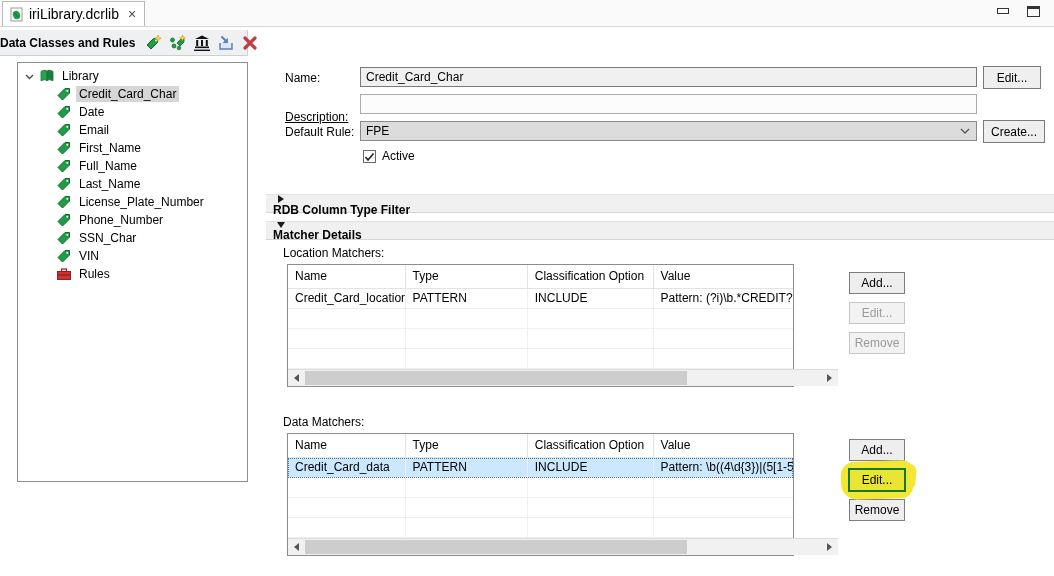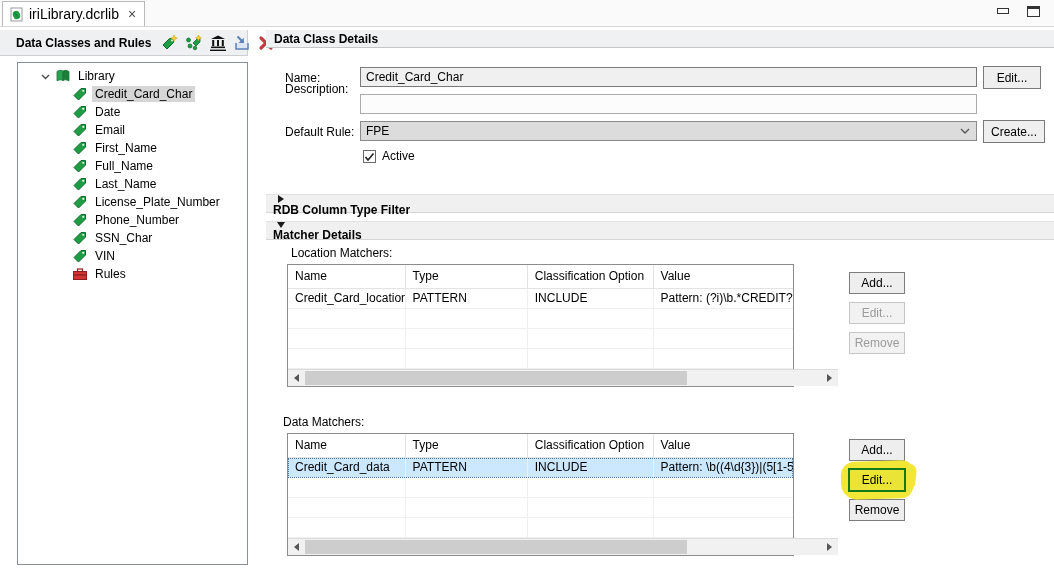--- a/index.html
+++ b/index.html
@@ -18,27 +18,27 @@
   .win-btn.min{left:992px;}
   .win-btn.max{left:1022px;}
   .min-glyph{display:block;width:12px;height:6px;border:1px solid #333;box-sizing:border-box;}
   .max-glyph{position:relative;display:block;width:13px;height:11px;border:1px solid #333;box-sizing:border-box;}
   .max-glyph::before{content:"";position:absolute;left:0;top:0;right:0;height:2px;background:#333;}
 
   
   .toolbar{position:absolute;left:0;top:30px;width:248px;height:26px;background:#eef0f1;
            border-bottom:1px solid #ccd0d3;border-right:1px solid #ccd0d3;box-sizing:border-box;
            display:flex;align-items:center;}
-  .toolbar-title{font-weight:bold;margin-left:16px;white-space:nowrap;}
+  .toolbar-title{font-weight:bold;margin-left:0;white-space:nowrap;}
   .tb-icons{display:flex;align-items:center;gap:6px;margin-left:10px;}
   .tb-icons svg{display:block;cursor:pointer;}
 
   
-  .tree-panel{position:absolute;left:17px;top:62px;width:231px;height:503px;background:#fff;
-              border:1px solid #8a8f94;box-sizing:border-box;padding-top:4px;padding-left:16px;}
+  .tree-panel{position:absolute;left:17px;top:62px;width:231px;height:420px;background:#fff;
+              border:1px solid #8a8f94;box-sizing:border-box;padding-top:4px;}
   .tree-row{height:18px;display:flex;align-items:center;cursor:default;}
   .tree-row.root{padding-left:6px;gap:4px;}
   .tree-row.child{padding-left:38px;gap:4px;}
   .tlabel{padding:1px 3px;white-space:nowrap;}
   .tlabel.selected{background:#d6d6d6;}
   .ticon{flex:0 0 auto;}
 
   
   .details-header{position:absolute;left:266px;top:30px;width:788px;height:18px;background:#f0f1f2;
                   border-bottom:1px solid #c6c6c6;box-sizing:border-box;display:flex;align-items:center;}
@@ -245,29 +245,26 @@
       <span class="tlabel">VIN</span>
     </div>
     <div class="tree-row child">
       <svg class="ticon" width="16" height="16" viewBox="0 0 16 16">
           <use href="#icon-case"></use>
         </svg>
       <span class="tlabel">Rules</span>
     </div>
   </div>
 
-  <div class="details-header">
-    <span>Data Class Details</span>
-  </div>
 
   <span class="form-label" style="top:71px;">Name:</span>
   <div class="text-field" style="top:67px;">Credit_Card_Char</div>
   <div class="btn" style="left:983px;top:66px;width:58px;height:23px;">Edit...</div>
 
-  <span class="form-label" style="top:82px;">Description:</span>
+  <span class="form-label" style="top:110px;text-decoration:underline;">Description:</span>
   <div class="text-field editable" style="top:94px;"></div>
 
   <span class="form-label" style="top:125px;">Default Rule:</span>
   <div class="combo" style="top:121px;">
     <span class="combo-val">FPE</span>
     <svg class="combo-chev" width="10" height="8" viewBox="0 0 10 8">
       <polyline points="1,2 5,6 9,2" fill="none" stroke="#555" stroke-width="1.3"></polyline>
     </svg>
   </div>
   <div class="btn" style="left:983px;top:120px;width:62px;height:23px;">Create...</div>
@@ -281,21 +278,21 @@
 
   <div class="section-bar" style="top:194px;">
     <span class="tri-r"></span>
     <span class="section-title">RDB Column Type Filter</span>
   </div>
   <div class="section-bar" style="top:221px;">
     <span class="tri-d"></span>
     <span class="section-title">Matcher Details</span>
   </div>
 
-  <span class="group-label" style="top:246px;margin-left:8px;">Location Matchers:</span>
+  <span class="group-label" style="top:246px;">Location Matchers:</span>
   <div class="tbl" style="top:264px;">
     <div class="thead">
       <div class="hcell c1">Name</div>
       <div class="hcell c2">Type</div>
       <div class="hcell c3">Classification Option</div>
       <div class="hcell c4">Value</div>
     </div>
     <div class="trow">
       <div class="tcell c1">Credit_Card_location</div>
       <div class="tcell c2">PATTERN</div>

